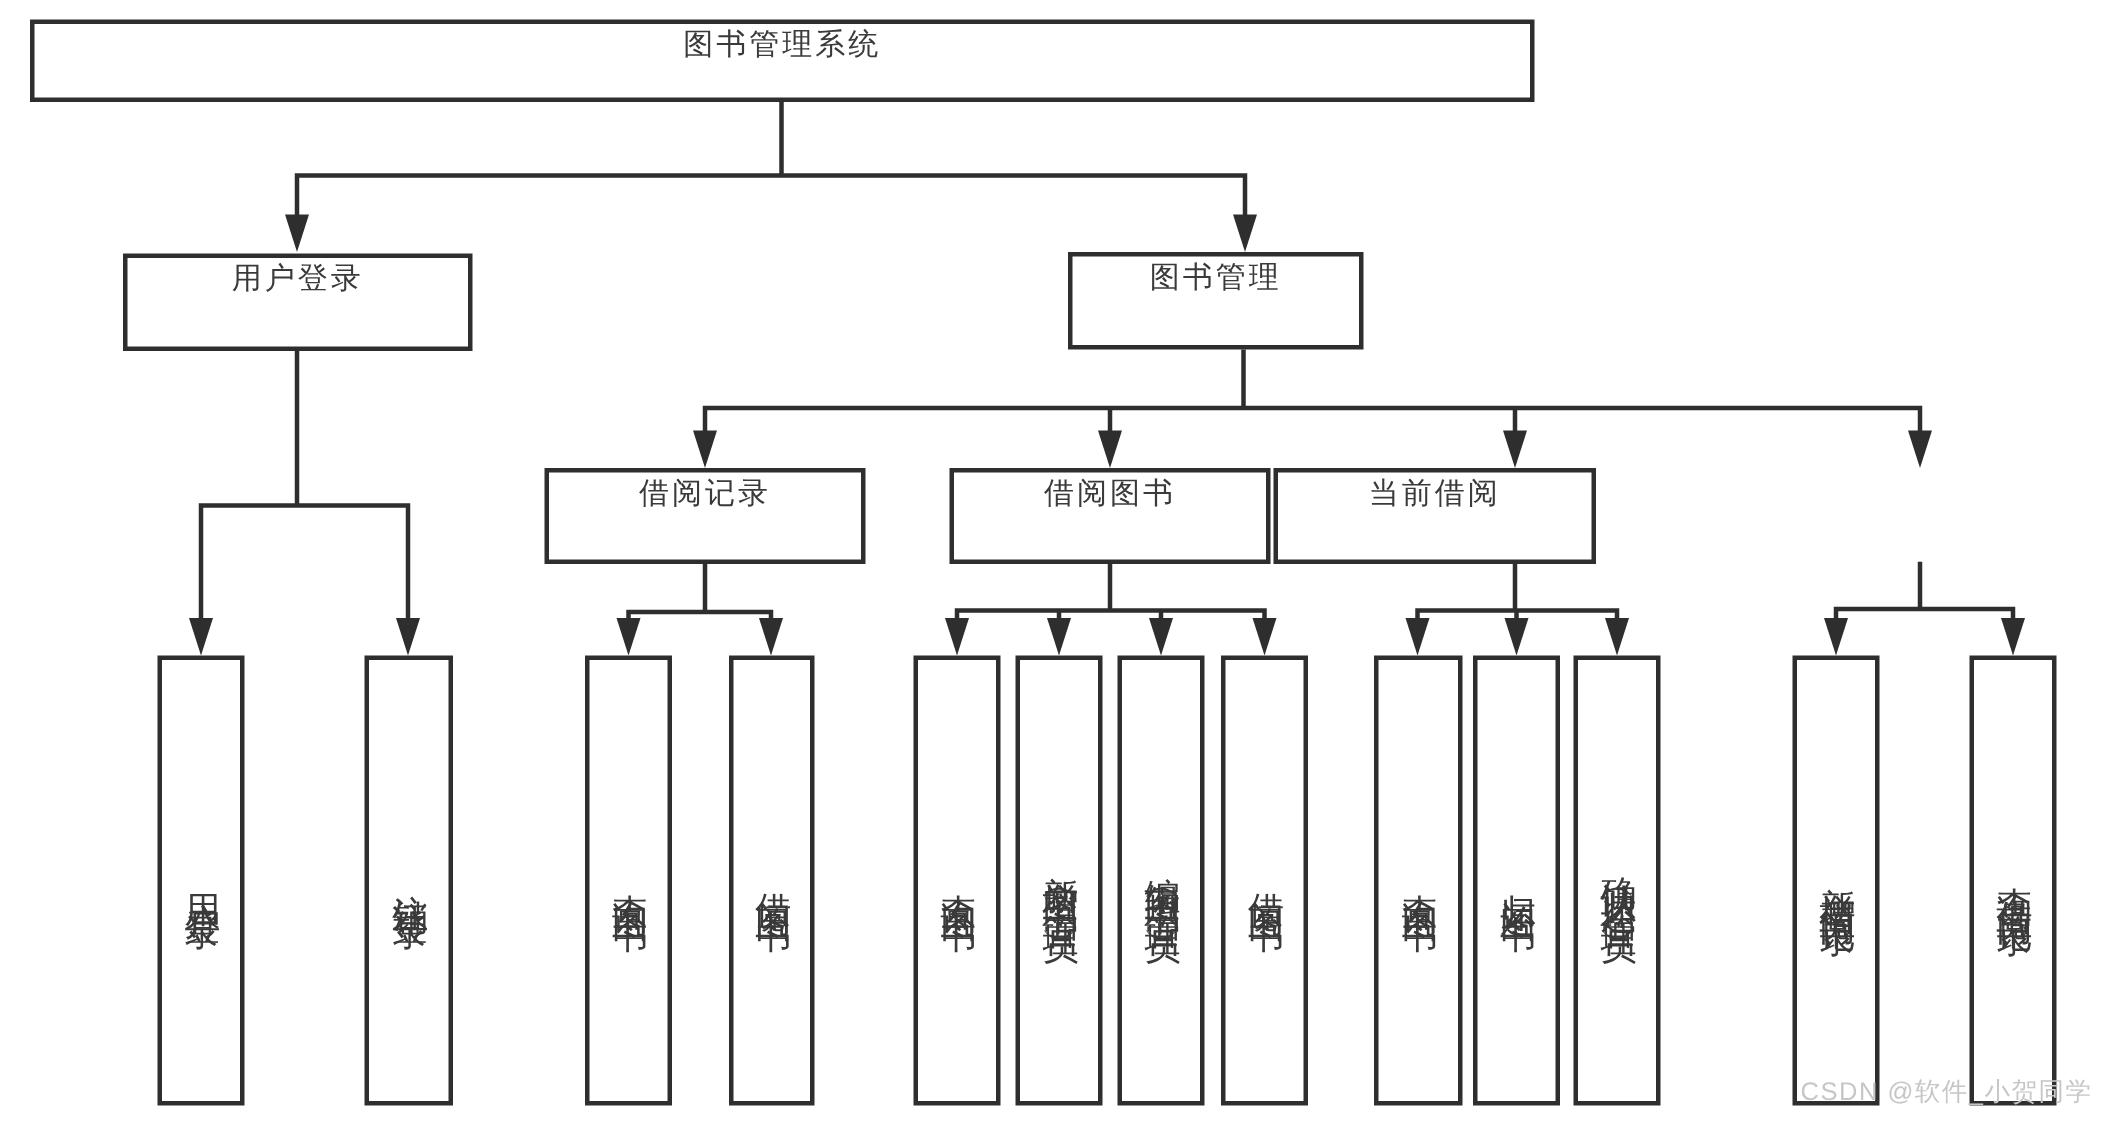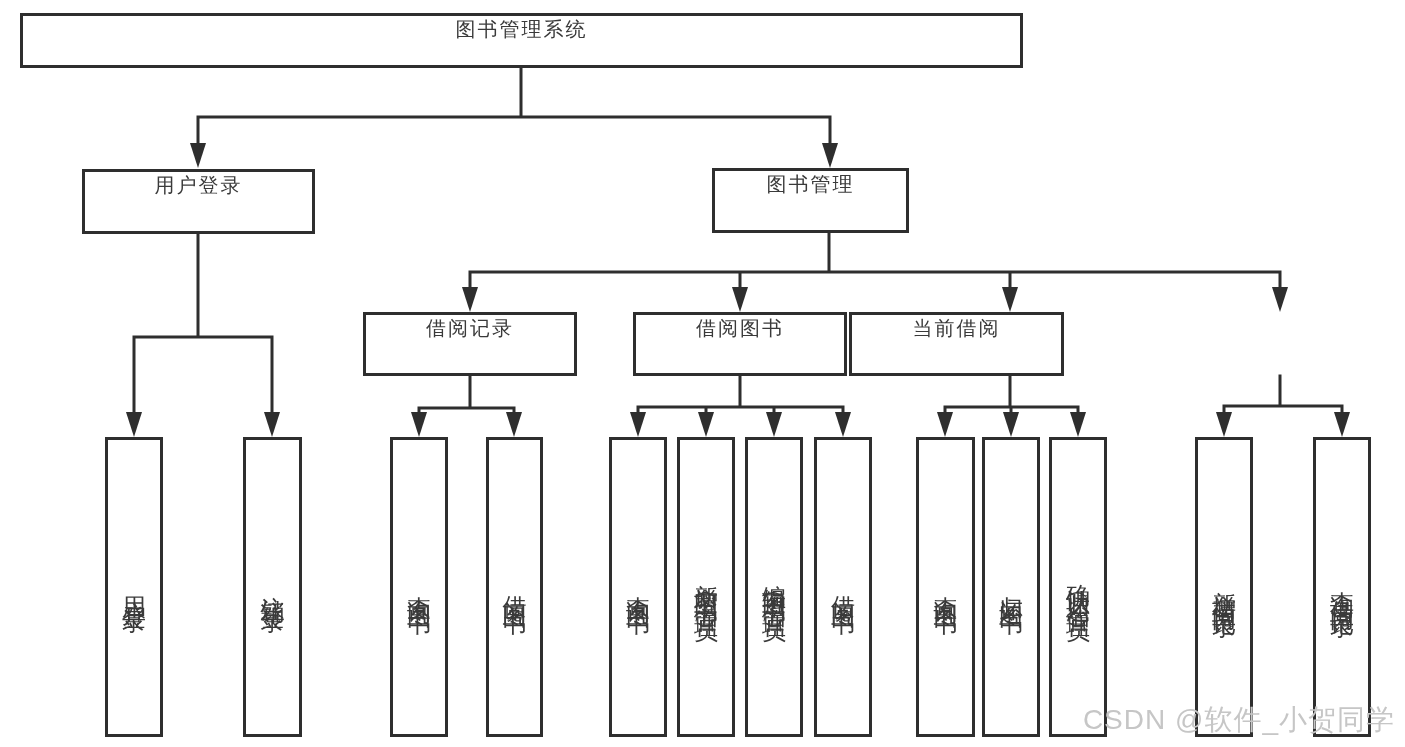--- a/index.html
+++ b/index.html
@@ -23,21 +23,21 @@
   .vbox{
     position:absolute;box-sizing:border-box;background:#fff;
     border:3px solid var(--line);
     display:flex;align-items:center;justify-content:center;
     writing-mode:vertical-rl;text-orientation:mixed;
     font-size:24px;color:var(--text);letter-spacing:5px;line-height:1;
     overflow:hidden;
   }
   .watermark{
     position:absolute;right:10px;bottom:8px;
-    font-size:28px;color:var(--watermark);letter-spacing:1px;white-space:nowrap;
+    font-size:17px;color:var(--watermark);letter-spacing:1px;white-space:nowrap;
   }
 </style>
 </head>
 <body>
 
 <div class="stage">
 
   <svg width="1405" height="747" viewBox="0 0 1405 747">
     <g stroke="#2e2e2e" stroke-width="3" fill="none" stroke-linecap="square">
 

